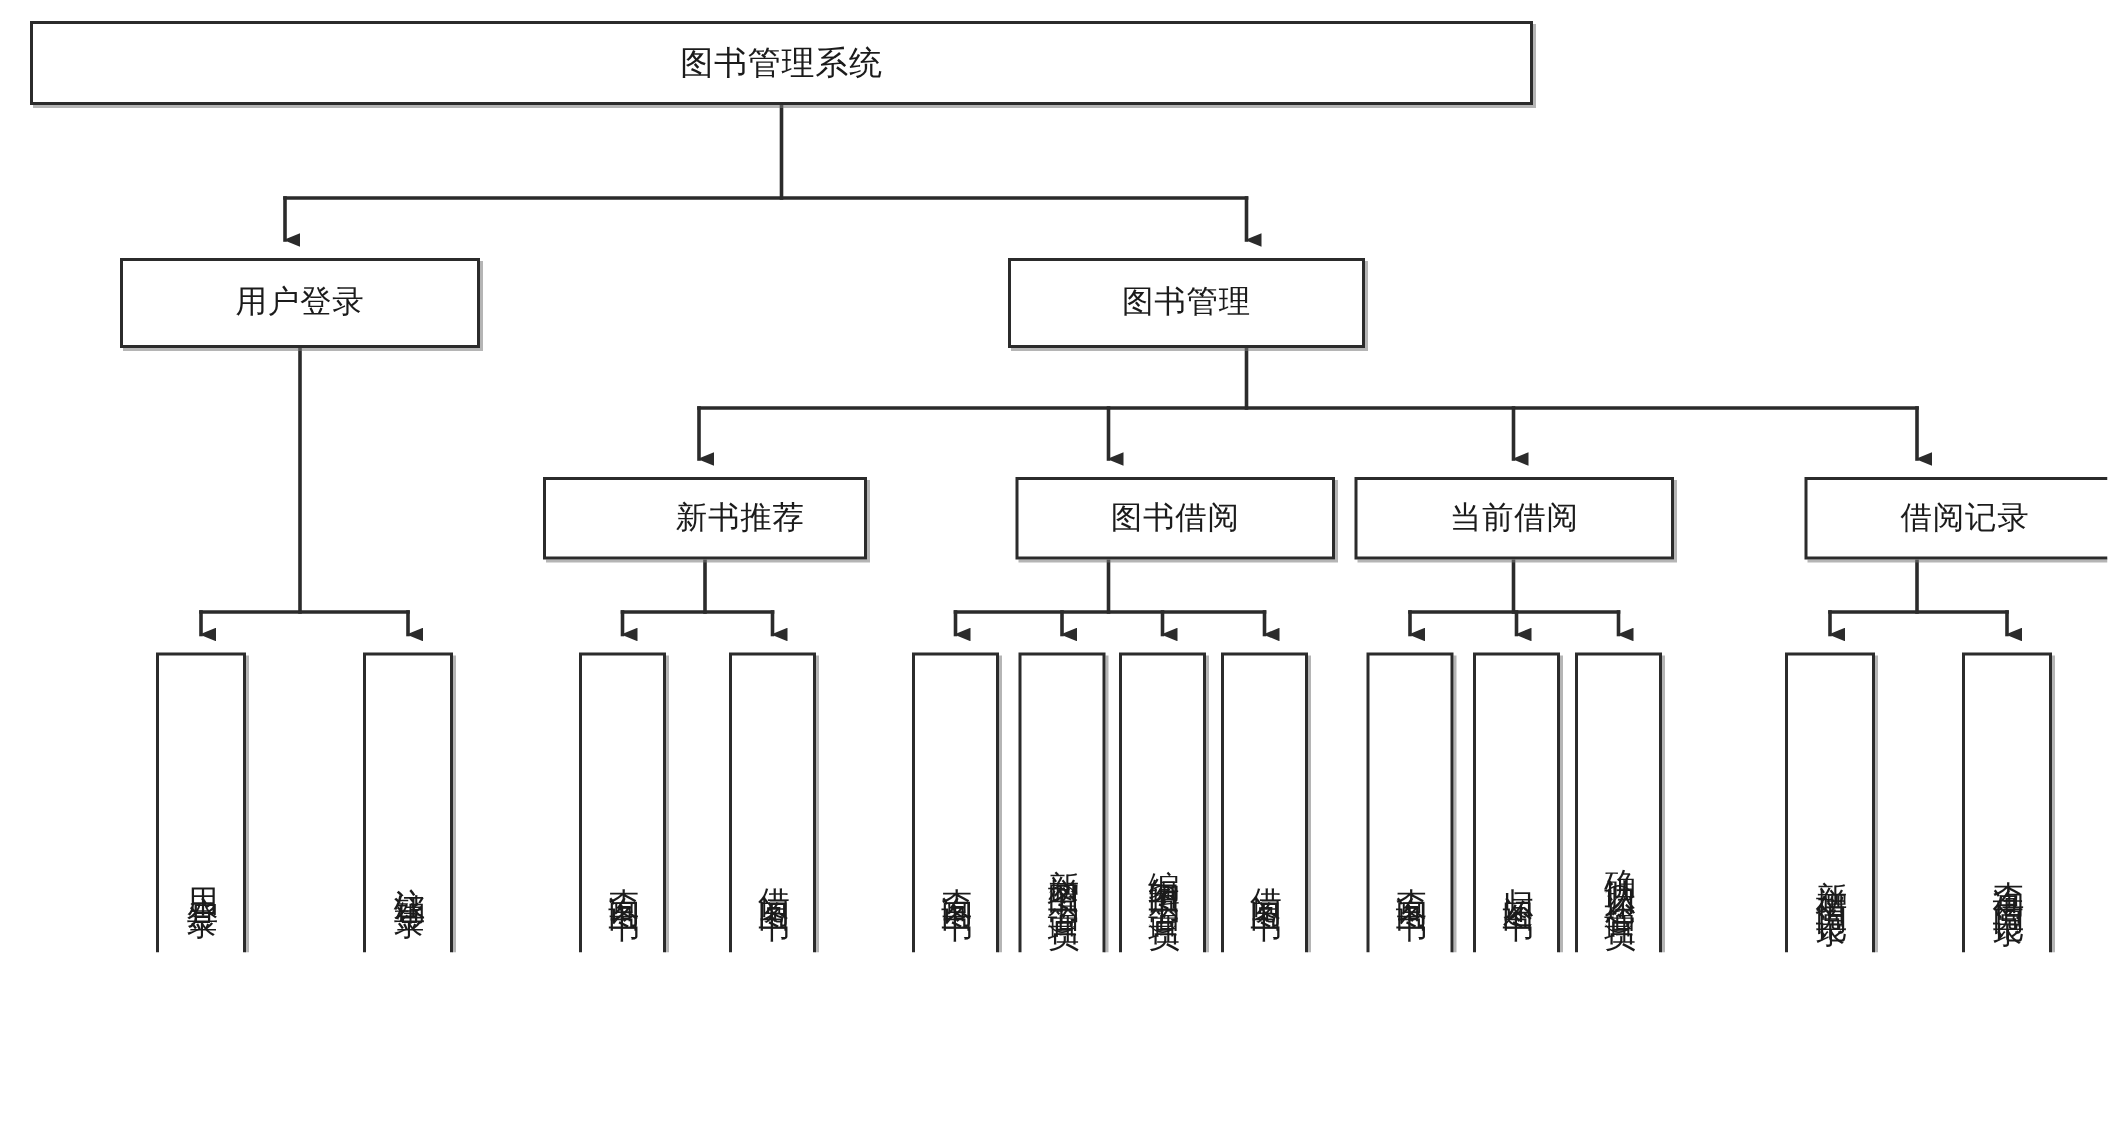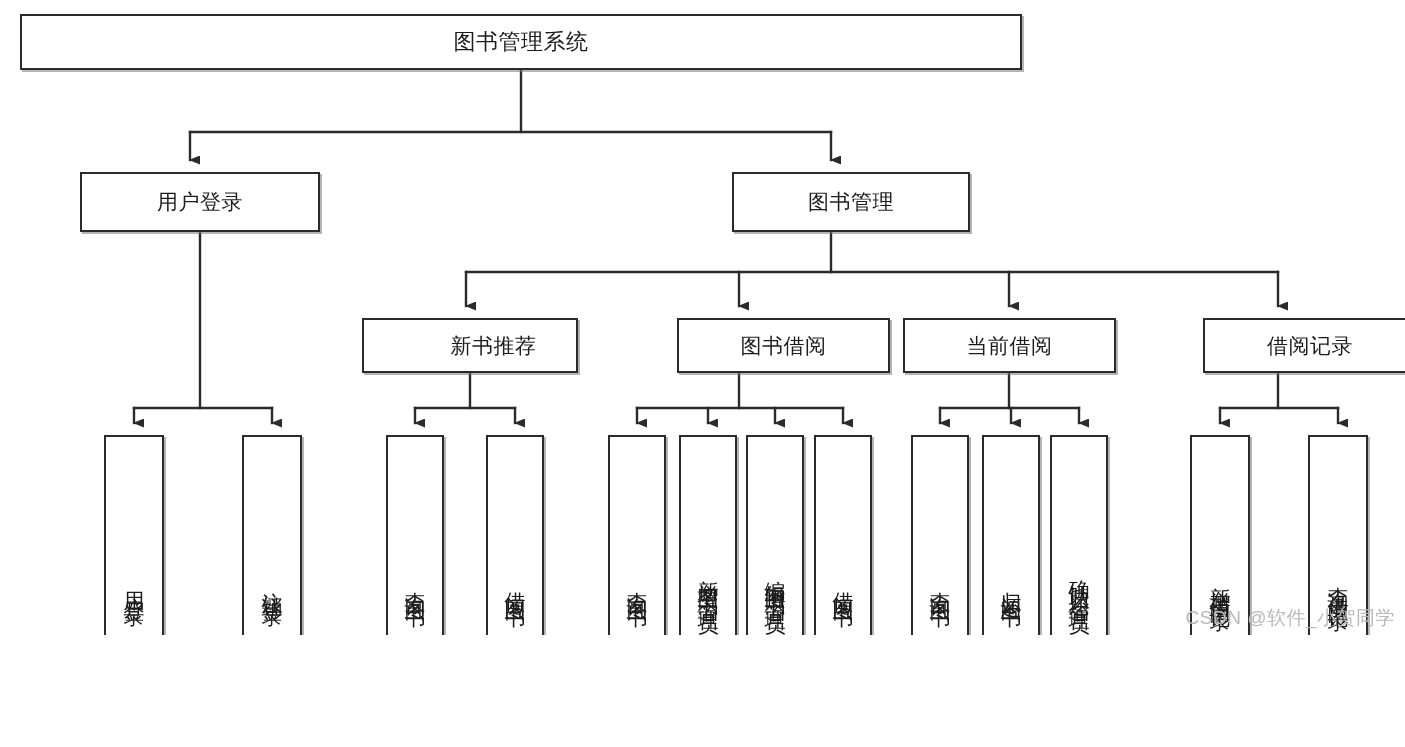--- a/index.html
+++ b/index.html
@@ -116,21 +116,21 @@
       </g>
   </svg>
 
   <div id="node-layer">
       <div class="node-box root" style="left: 20px; top: 14px; width: 1002px; height: 56px;">
         <span class="node-label-h">图书管理系统</span>
       </div>
       <div class="node-box level1" style="left: 80px; top: 172px; width: 240px; height: 60px;">
         <span class="node-label-h">用户登录</span>
       </div>
-      <div class="node-box level1" style="left: 732px; top: 172px; width: 238px; height: 60px;">
+      <div class="node-box level1" style="left: 672px; top: 172px; width: 238px; height: 60px;">
         <span class="node-label-h">图书管理</span>
       </div>
       <div class="node-box level2" style="left: 362px; top: 318px; width: 216px; height: 55px; padding-left: 47px;">
         <span class="node-label-h">新书推荐</span>
       </div>
       <div class="node-box level2" style="left: 633px; top: 318px; width: 213px; height: 55px; margin-left: 44px;">
         <span class="node-label-h">图书借阅</span>
       </div>
       <div class="node-box level2" style="left: 903px; top: 318px; width: 213px; height: 55px; align-items: center;">
         <span class="node-label-h">当前借阅</span>
@@ -172,14 +172,13 @@
         <span class="node-label-v">确认归还（管理员）</span>
       </div>
       <div class="node-box leaf" style="left: 1190px; top: 435px; width: 60px; height: 300px;">
         <span class="node-label-v">新增借阅记录</span>
       </div>
       <div class="node-box leaf" style="left: 1308px; top: 435px; width: 60px; height: 300px;">
         <span class="node-label-v">查询借阅记录</span>
       </div>
     </div>
 
-  <div class="watermark">CSDN @软件_小贺同学</div>
 </div>
 
 </body></html>

